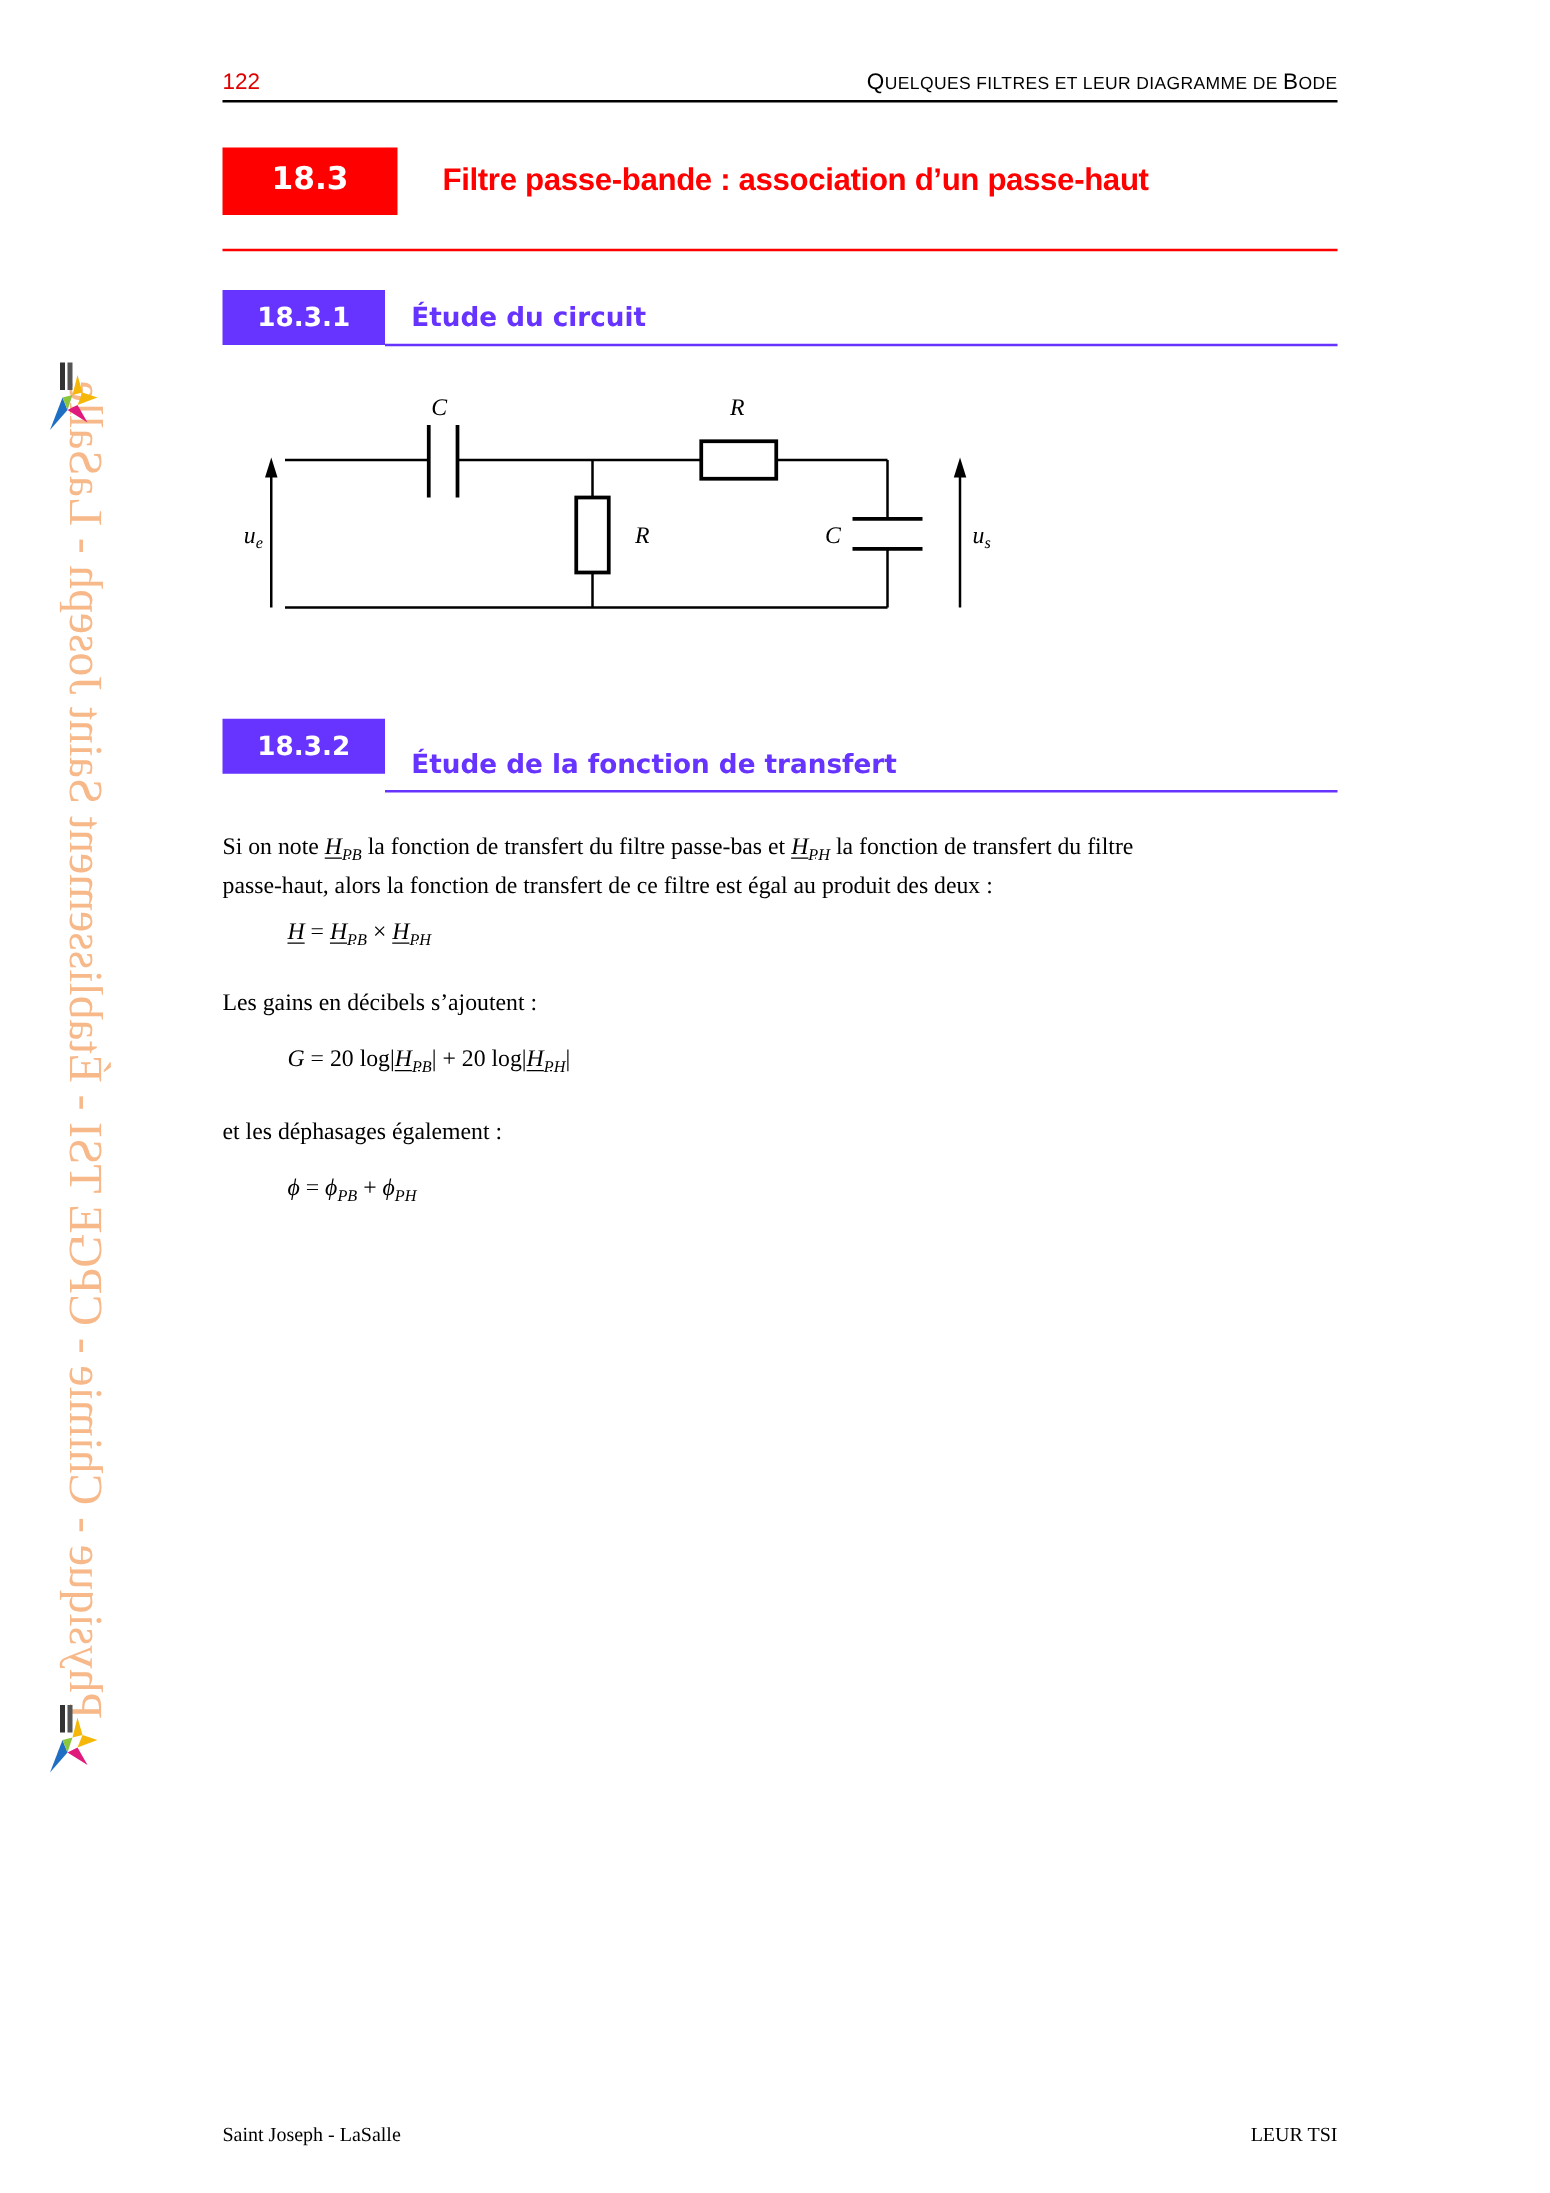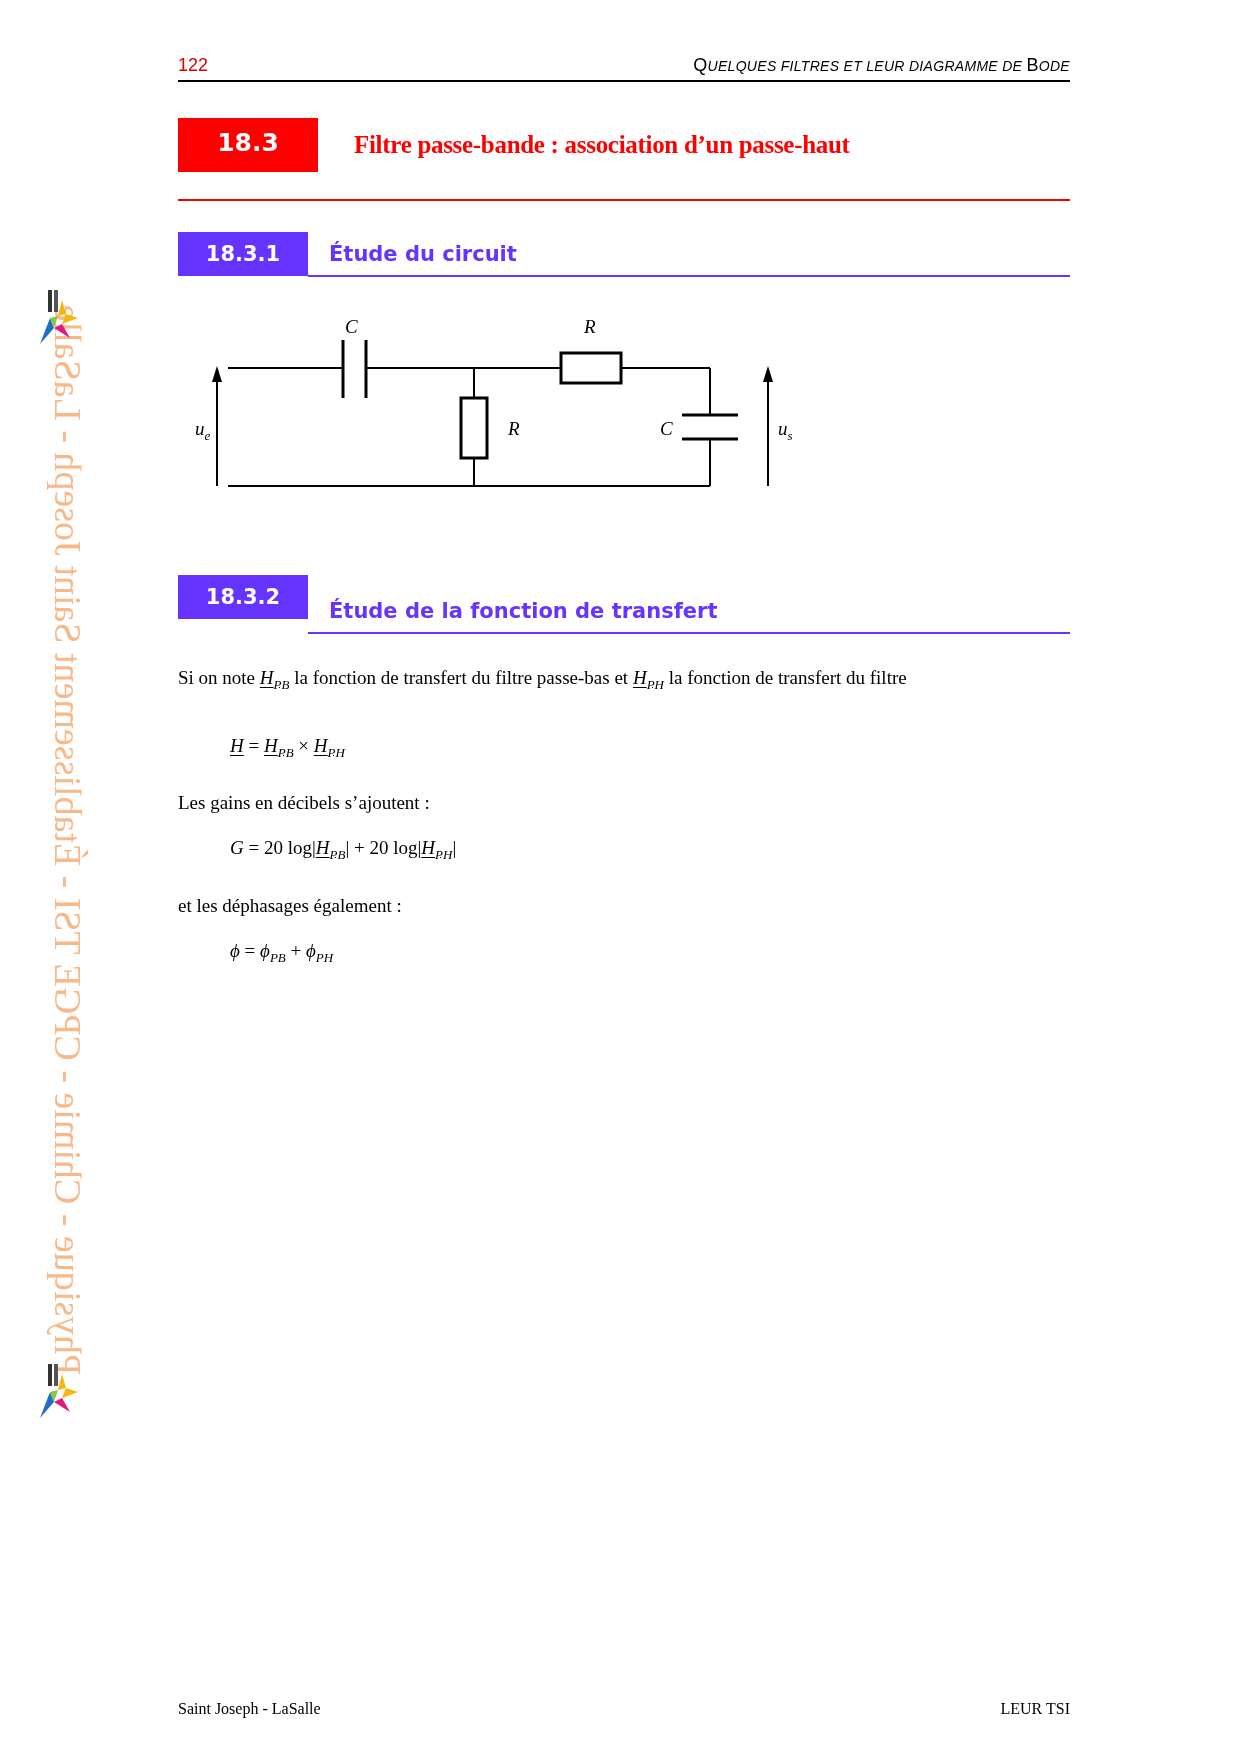--- a/index.html
+++ b/index.html
@@ -2,25 +2,25 @@
 <html><head>
 <meta charset="utf-8">
 <style>
   html, body { margin:0; padding:0; }
   body { width:1240px; height:1754px; position:relative; background:#fff; overflow:hidden;
          font-family:"Liberation Serif", serif; color:#000; }
   .abs { position:absolute; }
   .hdr-page { left:178px; top:55px; font-family:"Liberation Sans", sans-serif; font-size:18px; color:#e00000; }
   .hdr-title { right:170px; top:55px; font-family:"Liberation Sans", sans-serif; font-size:17px; letter-spacing:0.3px; }
   .hdr-title .big { font-size:18px; }
-  .hdr-title .sm { font-size:14px;font-style:italic; }
+  .hdr-title .sm { font-size:14px; }
   .hdr-rule { left:178px; top:80px; width:892px; height:2px; background:#000; }
   .sec-box { left:178px; top:118px; width:140px; height:54px; background:#ff0000; color:#fff;
              font-family:"DejaVu Sans", sans-serif; font-weight:bold; font-size:25px; text-align:center; line-height:50px; }
-  .sec-title { left:354px; top:124px; width:720px; color:#ff0000; font-family:Liberation Serif, serif;
+  .sec-title { left:354px; top:124px; width:720px; color:#ff0000; font-family:Liberation Sans, sans-serif;
                font-weight:bold; font-size:25px; line-height:41px; letter-spacing:-0.3px; }
   .sec-rule { left:178px; top:199px; width:892px; height:2px; background:#ff0000; }
   .sub-box { width:130px; height:44px; background:#6633ff; color:#fff; left:178px;
              font-family:"DejaVu Sans", sans-serif; font-weight:bold; font-size:21px; text-align:center; line-height:44px; }
   .sub-title { left:329px; color:#6633ff; font-family:"DejaVu Sans", sans-serif; font-weight:bold; font-size:21px; line-height:44px; }
   .sub-rule { left:308px; width:762px; height:2px; background:#6633ff; }
   .para { left:178px; font-size:19px; line-height:25px; width:880px; }
   .eq { left:230px; font-size:19px; font-style:normal; }
   .m { font-style:italic; }
   .ul { text-decoration:underline; text-underline-offset:3px; }
@@ -85,20 +85,21 @@
 <div class="abs circ-label" style="left:660px; top:418px;">C</div>
 <div class="abs circ-label" style="left:195px; top:418px;"><span>u</span><sub>e</sub></div>
 <div class="abs circ-label" style="left:778px; top:418px;"><span>u</span><sub>s</sub></div>
 
 <div class="abs sub-box" style="top:575px;">18.3.2</div>
 <div class="abs sub-title" style="top:589px;">Étude de la fonction de transfert</div>
 <div class="abs sub-rule" style="top:632px;"></div>
 
 <div class="abs para" style="top:665px;">
   <span>Si on note </span><span class="m ul"><span>H</span><sub>PB</sub></span><span> la fonction de transfert du filtre passe-bas et </span><span class="m ul"><span>H</span><sub>PH</sub></span><span> la fonction de transfert du filtre</span><br>
+  <span>passe-haut, alors la fonction de transfert de ce filtre est égal au produit des deux :</span>
 </div>
 
 <div class="abs eq" style="top:735px;">
   <span class="m ul">H</span><span> = </span><span class="m ul"><span>H</span><sub>PB</sub></span><span> × </span><span class="m ul"><span>H</span><sub>PH</sub></span>
 </div>
 
 <div class="abs para" style="top:790px;">Les gains en décibels s’ajoutent :</div>
 
 <div class="abs eq" style="top:837px;">
   <span class="m">G</span><span> = </span><span>20 log</span><span>|</span><span class="m ul"><span>H</span><sub>PB</sub></span><span>|</span><span> + </span><span>20 log</span><span>|</span><span class="m ul"><span>H</span><sub>PH</sub></span><span>|</span>

